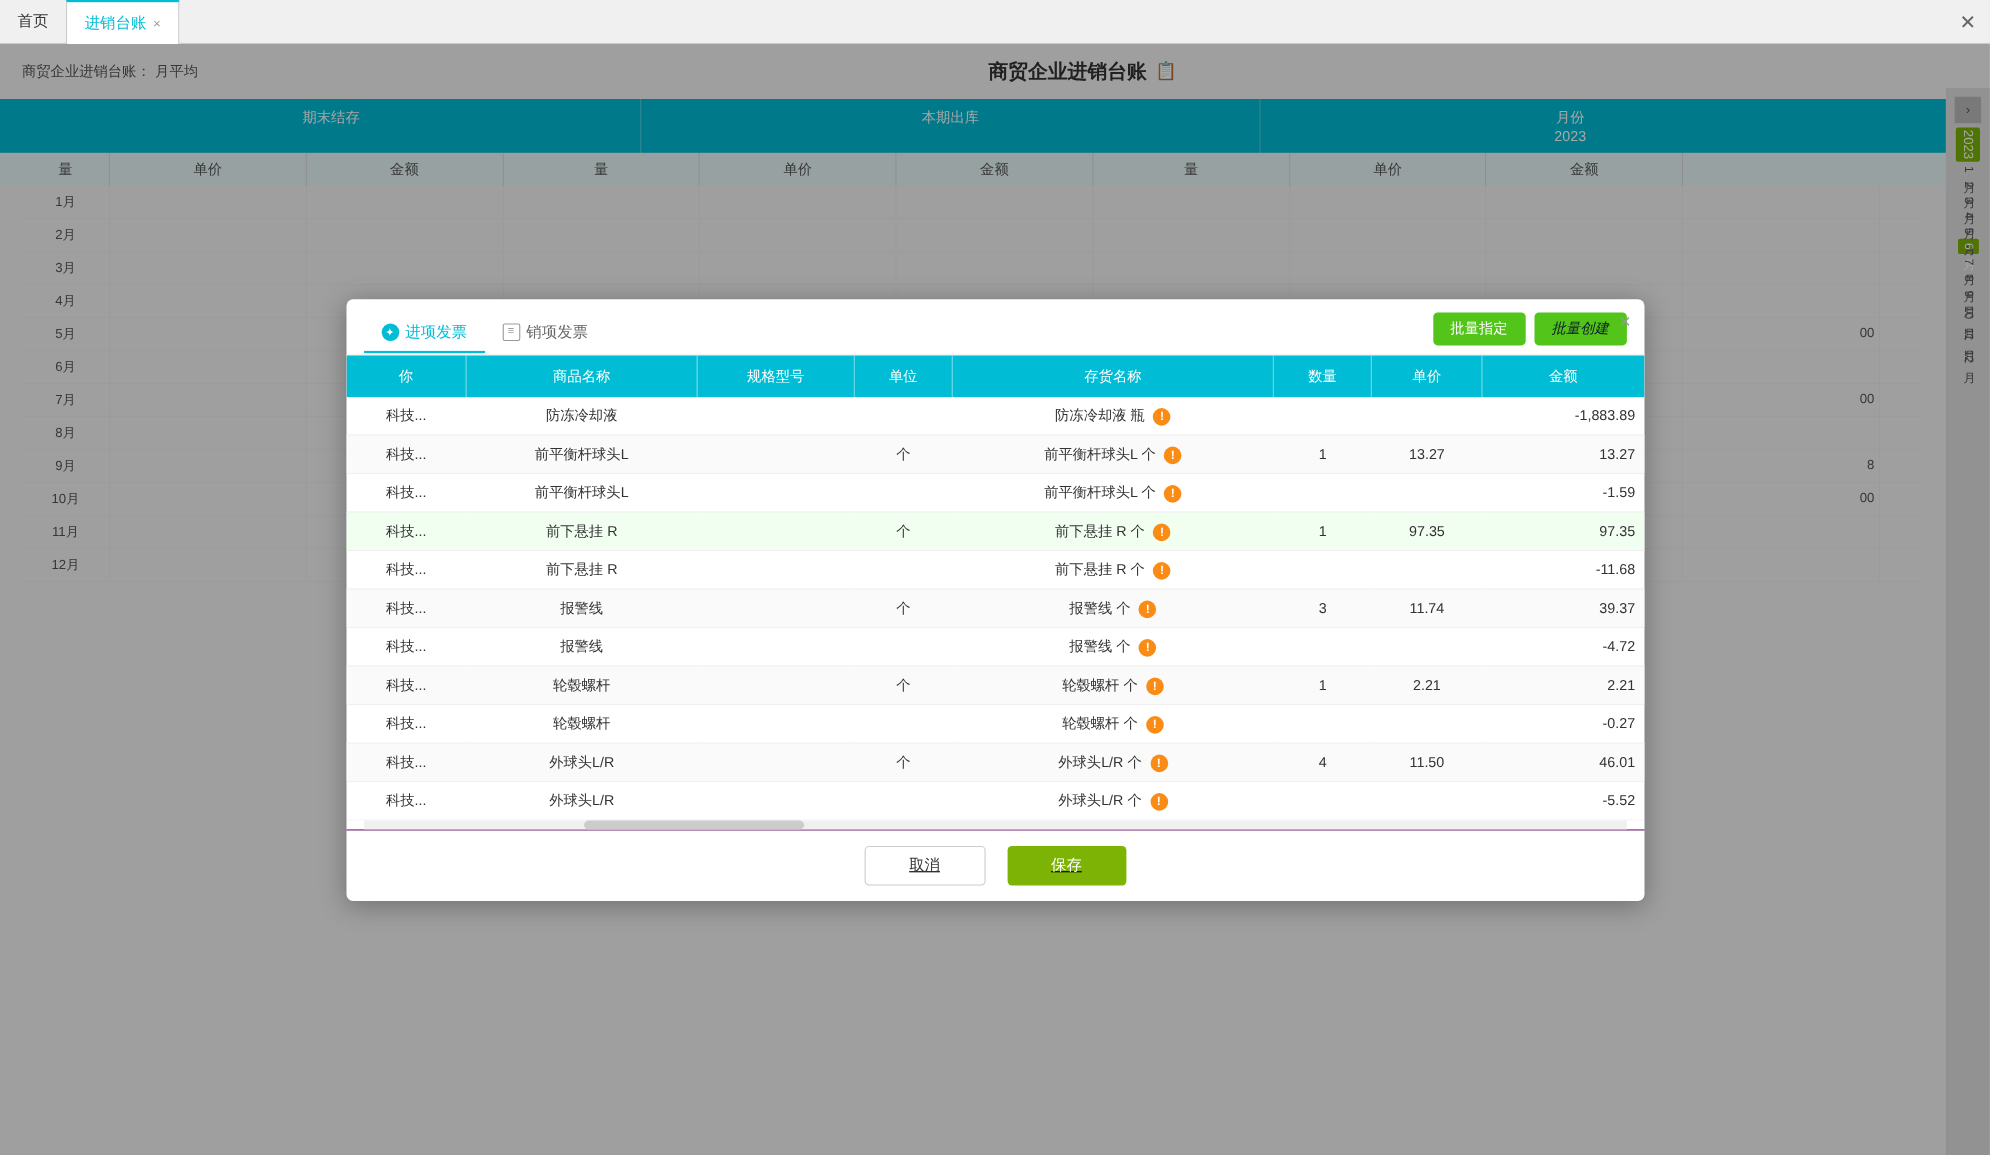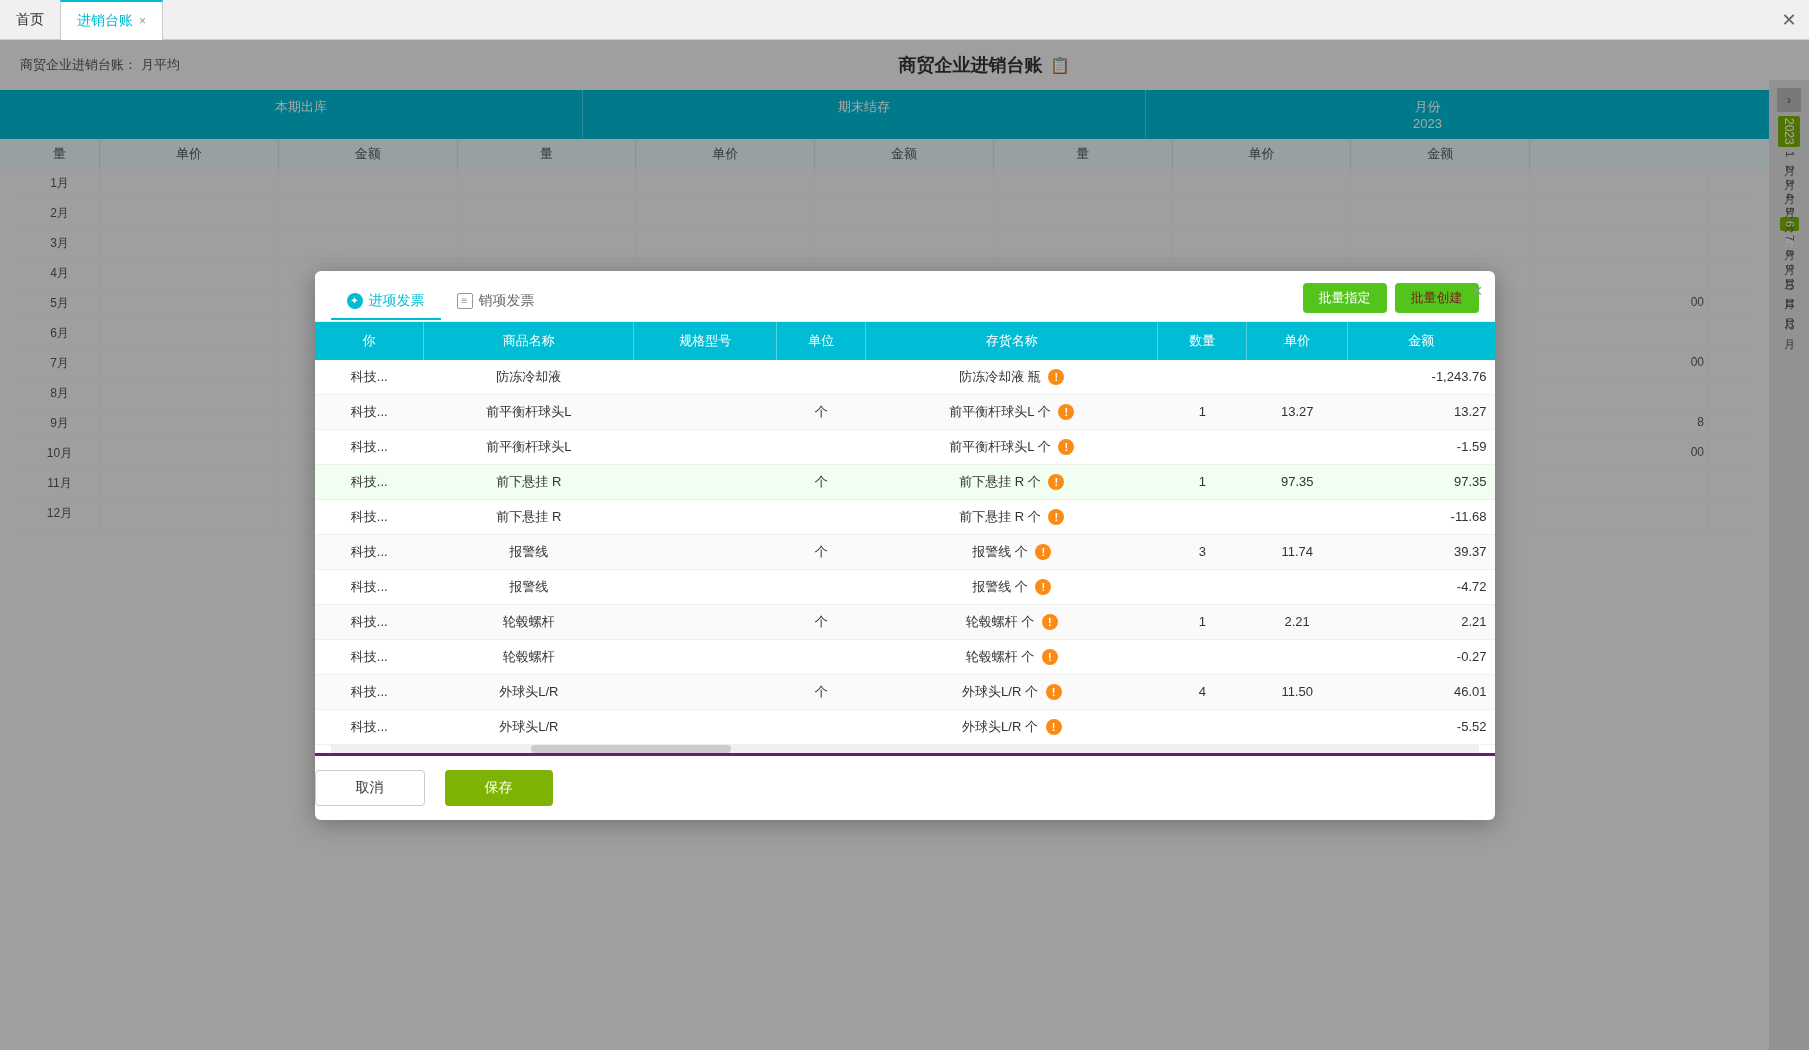--- a/index.html
+++ b/index.html
@@ -201,22 +201,23 @@
       cursor: pointer;
       font-size: 13px;
     }
     .btn-batch-assign {
       background: #52c41a;
       color: #fff;
       border: none;
     }
     .btn-batch-create {
       background: #52c41a;
-      color: #7f1d1d;
+      color: #0f172a;
       border: none;
+      font-style: italic;
     }
     .modal-close {
       position: absolute;
       right: 12px;
       top: 10px;
       font-size: 18px;
       color: #999;
       cursor: pointer;
       z-index: 10;
     }
@@ -271,23 +272,24 @@
       text-align: center;
       line-height: 16px;
       font-weight: bold;
       margin-left: 4px;
     }
 
     
     .modal-footer {
       padding: 14px 0;
       display: flex;
-      justify-content: flex-start;
+      justify-content: center;
       gap: 20px;
-      border-top: 3px solid #701a75;
+      border-top: 1px solid #701a75;
+      text-decoration: underline;
     }
     .btn-cancel {
       padding: 8px 40px;
       border: 1px solid #ccc;
       background: #fff;
       border-radius: 4px;
       cursor: pointer;
       font-size: 14px;
       color: #333;
     }
@@ -372,22 +374,22 @@
       <span>商贸企业进销台账：</span>
       <span>月平均</span>
     </div>
     <div class="header-title">
       <span>商贸企业进销台账</span>
       <span style="font-size:16px;">📋</span>
     </div>
   </div>
 
   <div style="background:#00bcd4; display:grid; grid-template-columns: 1fr 1fr 1fr 40px; margin-right:40px; padding: 0 20px;">
+    <div style="color:#fff; text-align:center; padding:8px 4px; border-right:1px solid rgba(255,255,255,0.3);">期末结存</div>
     <div style="color:#fff; text-align:center; padding:8px 4px; border-right:1px solid rgba(255,255,255,0.3);">本期出库</div>
-    <div style="color:#fff; text-align:center; padding:8px 4px; border-right:1px solid rgba(255,255,255,0.3);">期末结存</div>
     <div style="color:#fff; text-align:center; padding:8px 4px;">月份<br>2023</div>
   </div>
 
   <div style="background:#e8f8f8; display:grid; grid-template-columns: 80px 1fr 1fr 1fr 1fr 1fr 1fr 1fr 1fr 1fr 40px; margin-right:40px; padding:0 20px;">
     <div style="padding:6px 4px; font-size:13px; color:#555; text-align:center; border-right:1px solid #ddd;">量</div>
     <div style="padding:6px 4px; font-size:13px; color:#555; text-align:center; border-right:1px solid #ddd;">单价</div>
     <div style="padding:6px 4px; font-size:13px; color:#555; text-align:center; border-right:1px solid #ddd;">金额</div>
     <div style="padding:6px 4px; font-size:13px; color:#555; text-align:center; border-right:1px solid #ddd;">量</div>
     <div style="padding:6px 4px; font-size:13px; color:#555; text-align:center; border-right:1px solid #ddd;">单价</div>
     <div style="padding:6px 4px; font-size:13px; color:#555; text-align:center; border-right:1px solid #ddd;">金额</div>
@@ -611,21 +613,21 @@
           </thead>
           <tbody id="modal-table-body">
           <tr>
       <td>科技...</td>
       <td>防冻冷却液</td>
       <td></td>
       <td></td>
       <td>防冻冷却液 瓶 <span class="warning-icon">!</span></td>
       <td></td>
       <td></td>
-      <td class="text-right">-1,243.76</td>
+      <td class="text-right">-1,883.89</td>
     </tr>
               <tr>
       <td>科技...</td>
       <td>前平衡杆球头L</td>
       <td></td>
       <td>个</td>
       <td>前平衡杆球头L 个 <span class="warning-icon">!</span></td>
       <td>1</td>
       <td>13.27</td>
       <td class="text-right">13.27</td>

